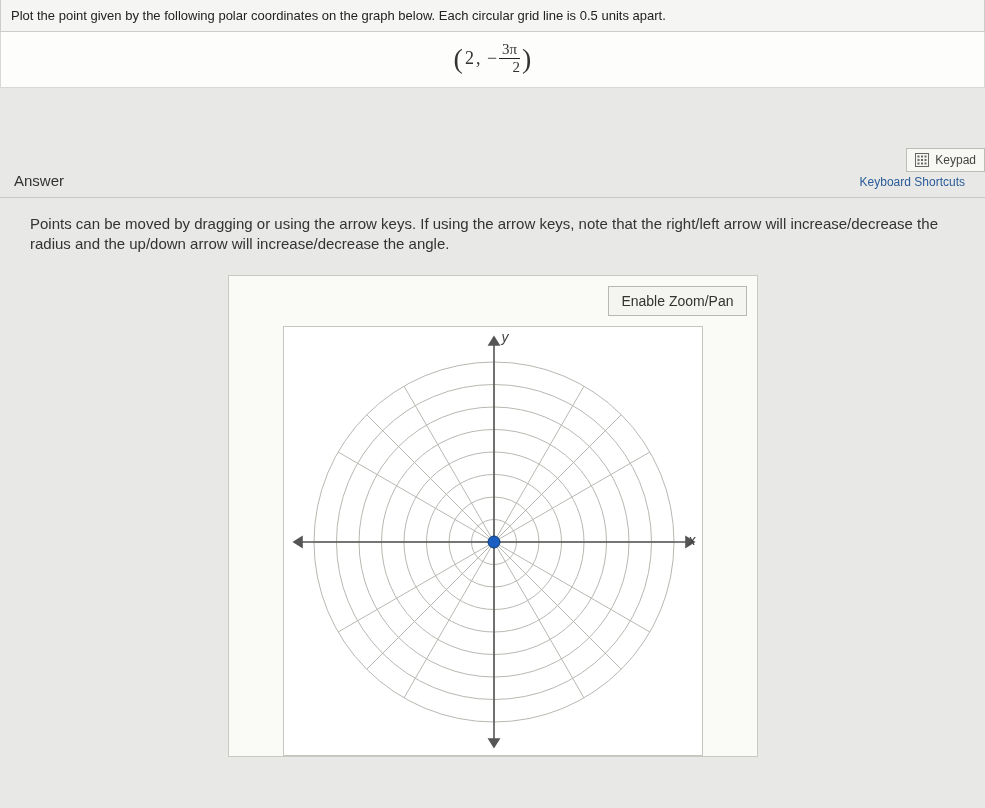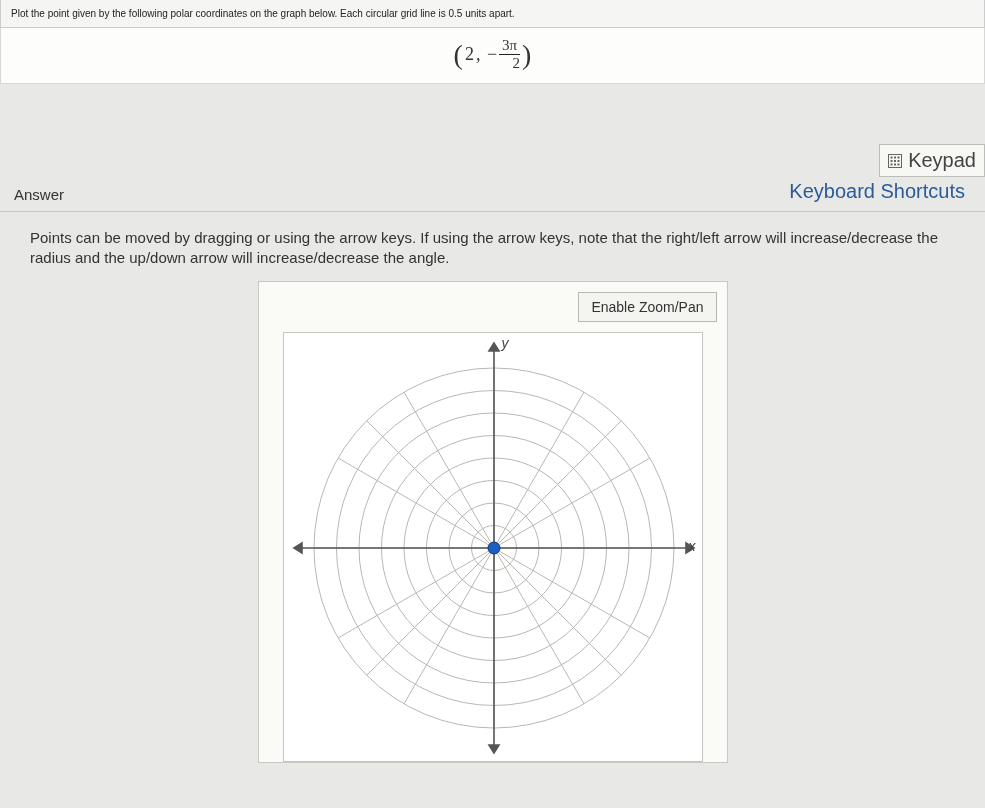--- a/index.html
+++ b/index.html
@@ -9,21 +9,21 @@
       color: #333;
       width: 985px;
       height: 808px;
       overflow: hidden;
     }
     .question-prompt {
       background: #f5f5f3;
       border: 1px solid #ccc;
       border-top: none;
       padding: 8px 10px;
-      font-size: 10px;
+      font-size: 13px;
       color: #222;
     }
     .expression-box {
       background: #fdfdfb;
       border: 1px solid #d8d8d4;
       border-top: none;
       text-align: center;
       padding: 10px 0 12px 0;
       font-size: 18px;
       font-family: Georgia, 'Times New Roman', serif;
@@ -41,21 +41,21 @@
     .frac .den { padding-top: 1px; font-size: 15px;}
     .answer-bar {
       margin-top: 60px;
       display: flex;
       align-items: flex-end;
       justify-content: space-between;
       padding: 0 0 8px 14px;
       border-bottom: 1px solid #c8c8c4;
     }
     .answer-label { font-weight: normal; font-size: 15px; color: #333; }
-    .right-links { text-align: right; font-size: 20px; color: #2a5b9a; }
+    .right-links { text-align: right; font-size: 12px; color: #2a5b9a; }
     .keypad-link {
       display: inline-flex;
       align-items: center;
       gap: 6px;
       border: 1px solid #bdbdb8;
       background: #f7f7f4;
       padding: 4px 8px;
       margin-bottom: 3px;
       color: #444;
       cursor: pointer;
@@ -65,22 +65,22 @@
       display: inline-block;
     }
     .kbd-link { color: #2a5b9a; cursor: pointer; padding-right: 20px; margin-left: 32px;}
     .instructions {
       padding: 16px 14px 8px 30px;
       font-size: 15px;
       color: #333;
       line-height: 1.35;
     }
     .graph-wrap {
-      margin: 4px auto;
-      width: 470px;
+      margin: 12px auto;
+      width: 530px;
       border: 1px solid #c9c9c4;
       background: #fafaf7;
       padding: 10px 10px 0 10px;
     }
     .zoom-row { display:flex; justify-content:flex-end; margin-bottom: 10px;}
     .zoom-btn {
       border: 1px solid #b8b8b2;
       background: #f4f4f0;
       padding: 6px 12px;
       font-size: 14px;

